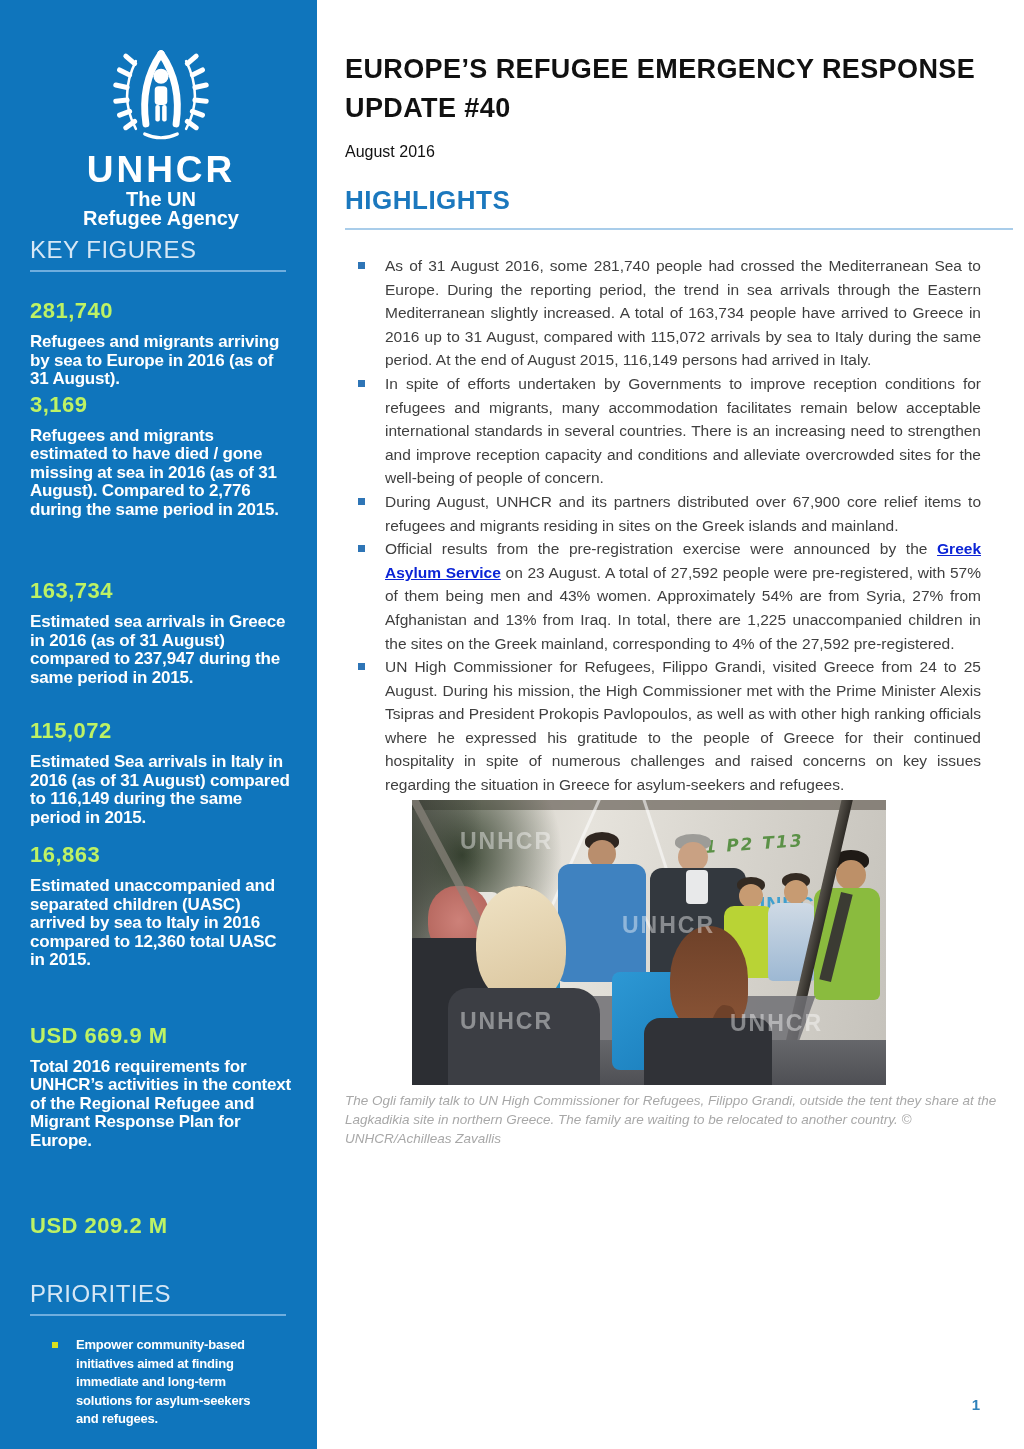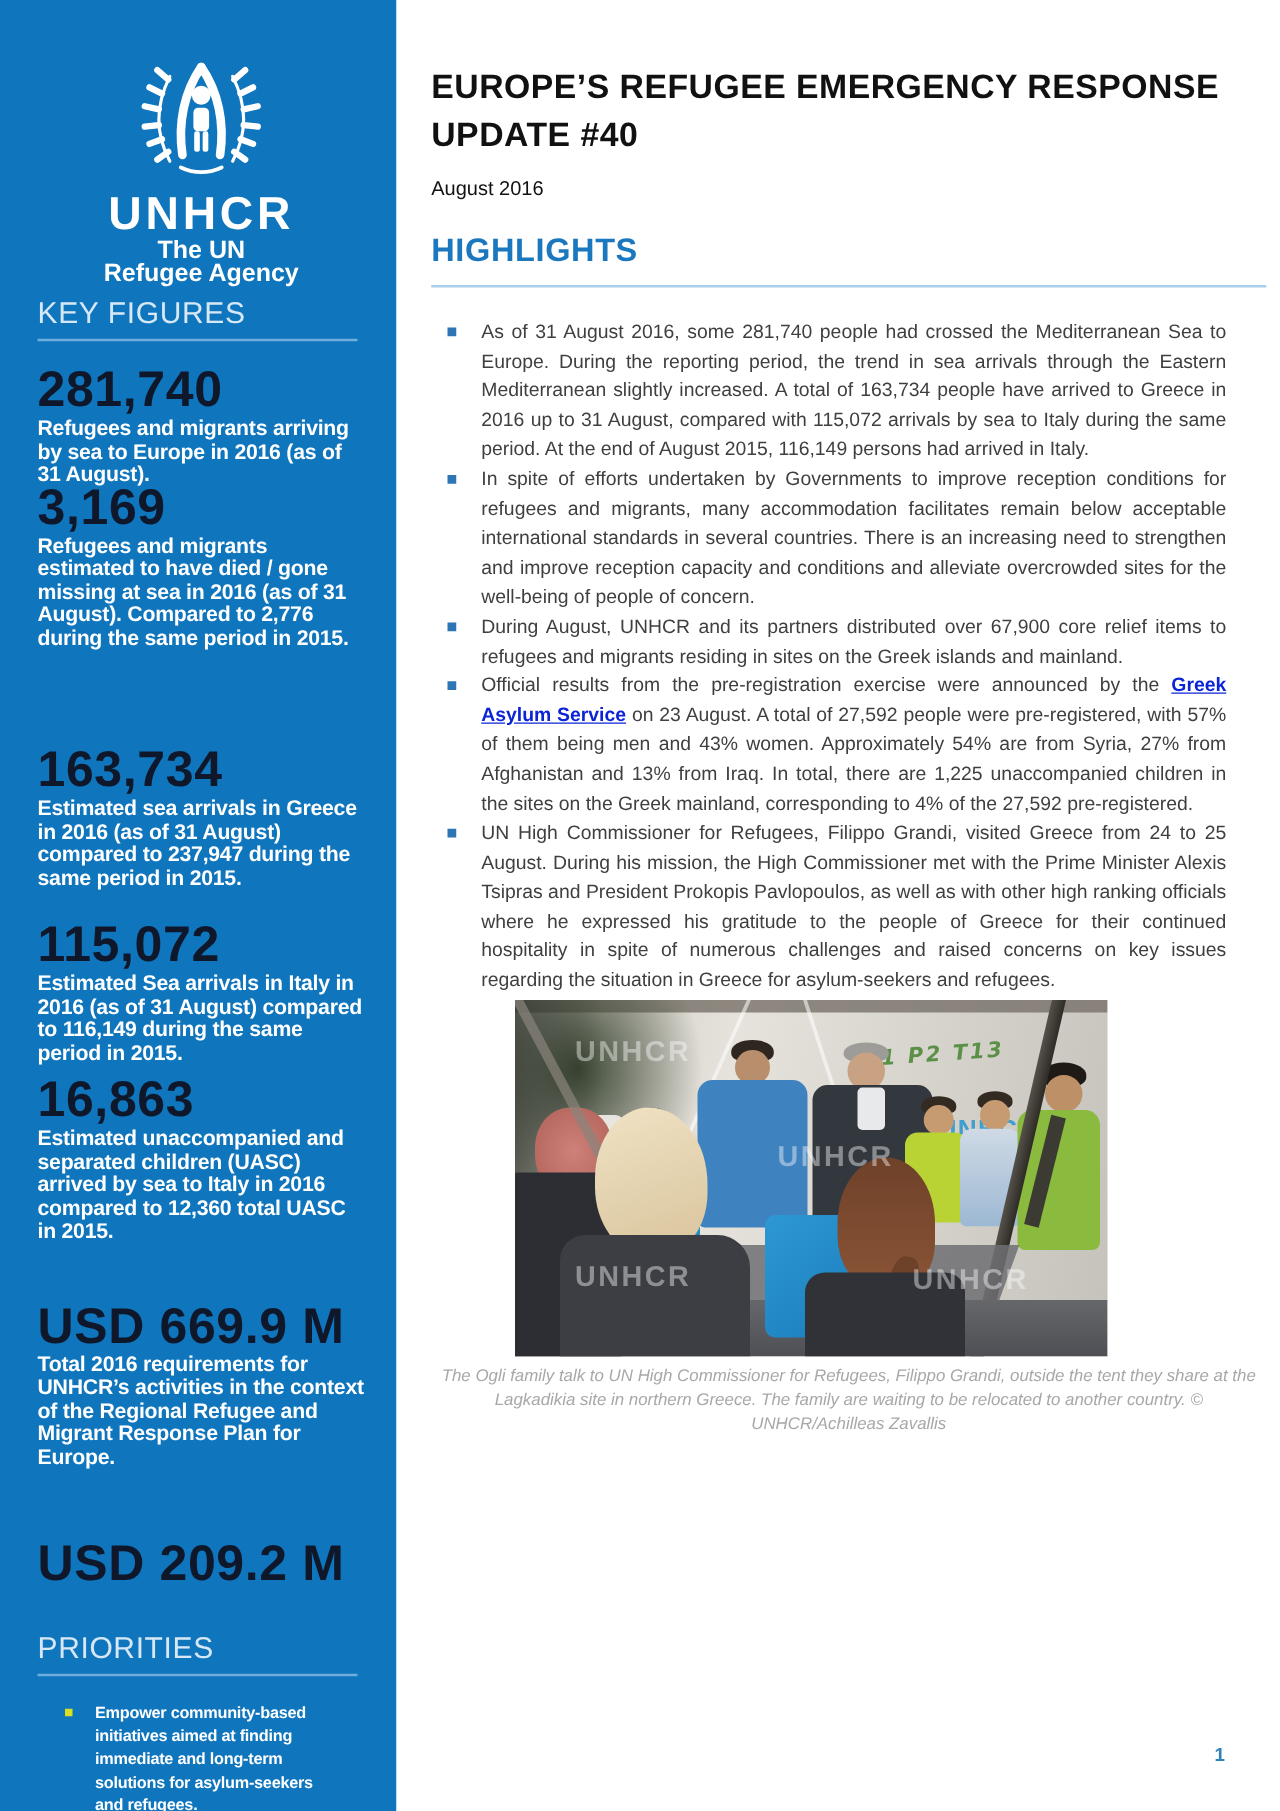--- a/index.html
+++ b/index.html
@@ -8,24 +8,24 @@
 
   
   .sidebar{position:absolute;left:0;top:0;width:317px;height:1449px;
            background:#0f75bc;color:#fff;box-sizing:border-box;
            padding:0 25px 0 30px;}
   .logo-block{text-align:center;padding-top:36px;}
   .logo-org{font-size:37px;font-weight:bold;letter-spacing:3px;line-height:40px;margin-top:2px;}
   .logo-tag{font-size:20px;font-weight:bold;line-height:19px;}
   .side-heading{font-size:24px;letter-spacing:.5px;color:#d6e7f5;margin-top:8px;}
   .side-rule{height:2px;background:#6faede;margin-top:6px;width:256px;}
-  .fig-value{font-size:40px;font-weight:bold;color:#0f172a;letter-spacing:.5px;line-height:32px;}
+  .fig-value{font-size:22px;font-weight:bold;color:#bef264;letter-spacing:.5px;line-height:32px;}
   .fig-desc{font-size:17px;font-weight:bold;color:#fff;line-height:18.5px;margin-top:6px;
             letter-spacing:-.2px;width:262px;}
-  .fig1{margin-top:23px;} .fig2{} .fig3{margin-top:80px;}
+  .fig1{margin-top:23px;} .fig2{} .fig3{margin-top:56px;}
   .fig4{margin-top:28px;} .fig5{margin-top:12px;} .fig6{margin-top:50px;}
   .fig7{margin-top:60px;}
   .pr-head{margin-top:38px;}
   .priorities{list-style:none;margin:20px 0 0 0;padding:0 0 0 22px;width:222px;}
   .pr-item{position:relative;padding-left:24px;margin-bottom:16px;
            font-size:13px;font-weight:bold;line-height:18.5px;letter-spacing:-.2px;}
   .pr-sq{position:absolute;left:0;top:6px;width:6px;height:6px;background:#d9e021;}
 
   
   .main{position:absolute;left:345px;top:0;width:668px;}
@@ -98,21 +98,21 @@
             background:linear-gradient(140deg,#2d98d4,#1b7fbd);}
   .ph-girl-hair{left:258px;top:126px;width:78px;height:105px;border-radius:50% 50% 35% 40%;
             background:linear-gradient(#6e4129,#8a5436);}
   .ph-ponytail{left:296px;top:205px;width:26px;height:70px;border-radius:40%;
             background:#6e4129;transform:rotate(10deg);}
   .ph-girl-body{left:232px;top:218px;width:128px;height:70px;border-radius:16px 16px 0 0;background:#303237;}
   .ph-wm{color:rgba(255,255,255,.42);font:bold 23px "Liberation Sans",sans-serif;letter-spacing:2px;}
   .wm1{left:48px;top:28px;} .wm2{left:210px;top:112px;}
   .wm3{left:48px;top:208px;} .wm4{left:318px;top:210px;}
 
-  .caption{margin-top:6px;text-align:center;font-style:italic;color:#a8a8a8;
+  .caption{margin-top:6px;text-align:left;font-style:italic;color:#a8a8a8;
            font-size:13.5px;line-height:19px;}
   .page-num{position:absolute;right:44px;top:1396px;color:#2e81ba;
             font-size:15px;font-weight:bold;}
 </style>
 </head>
 <body>
 
 <div class="page">
 
   <div class="sidebar">

